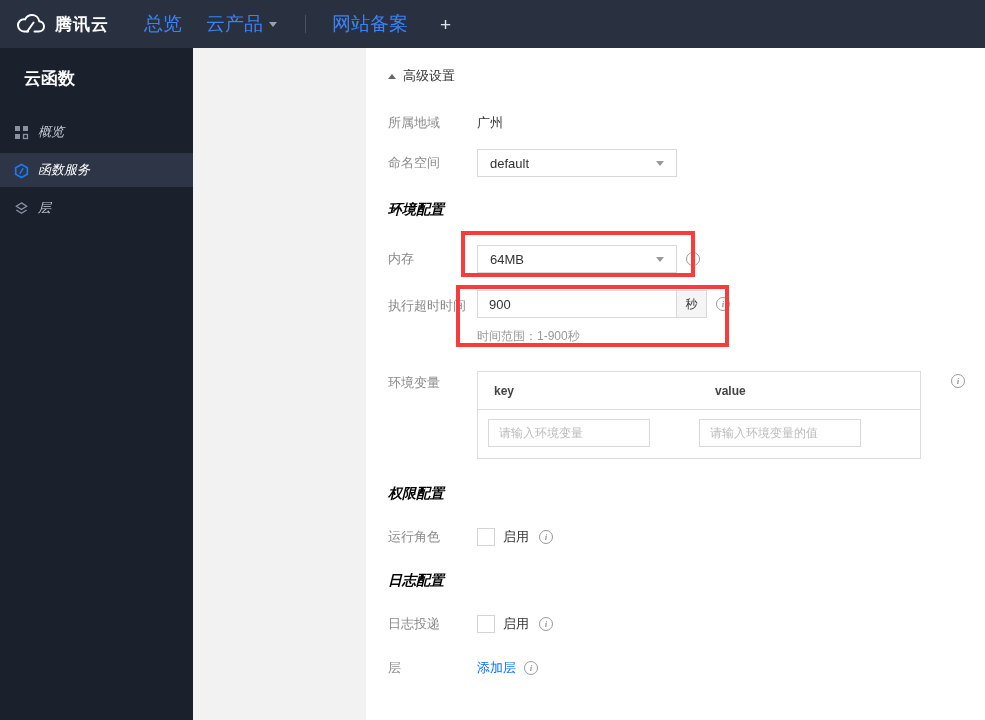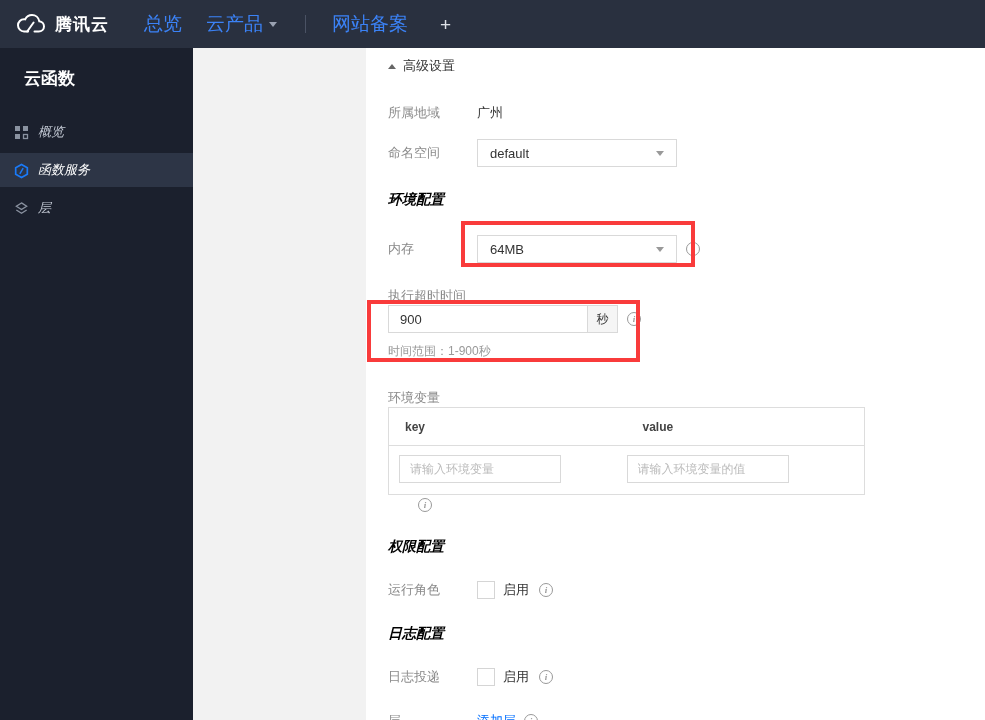--- a/index.html
+++ b/index.html
@@ -42,30 +42,30 @@
   }
   .side-item.active { background: #2d3546; color: #ffffff; }
   .side-icon { width: 15px; height: 15px; margin-right: 9px; flex: none; display: inline-flex; }
 
   
   .gutter { position: absolute; left: 193px; top: 48px; width: 173px; bottom: 0; background: #f2f2f2; }
 
   
   .main {
     position: absolute; left: 366px; top: 48px; right: 0; bottom: 0;
-    background: #fff; padding: 9px 20px 0 22px; overflow: hidden;
+    background: #fff; padding: 19px 20px 0 22px; overflow: hidden;
   }
   .adv-toggle { display: flex; align-items: center; font-size: 13px; color: #333; cursor: pointer; margin-bottom: 29px; }
   .tri-up {
     width: 0; height: 0; margin-right: 7px;
     border-left: 4px solid transparent; border-right: 4px solid transparent;
     border-bottom: 5px solid #666;
   }
   .form-row { display: flex; align-items: center; }
-  .form-row.top-align { align-items: flex-start; flex-direction: column; }
+  .form-row.top-align { align-items: flex-start; }
   .form-label { width: 89px; flex: none; color: #8a8a8a; font-size: 13px; }
   .plain-value { font-size: 13px; color: #333; }
   .section-h { font-size: 14px; font-weight: bold; color: #000; font-style: italic; }
 
   .select-box {
     width: 200px; height: 28px; border: 1px solid #d9d9d9; background: #fff;
     display: flex; align-items: center; justify-content: space-between;
     padding: 0 12px; font-size: 13px; color: #333; cursor: pointer;
   }
   .select-caret {

